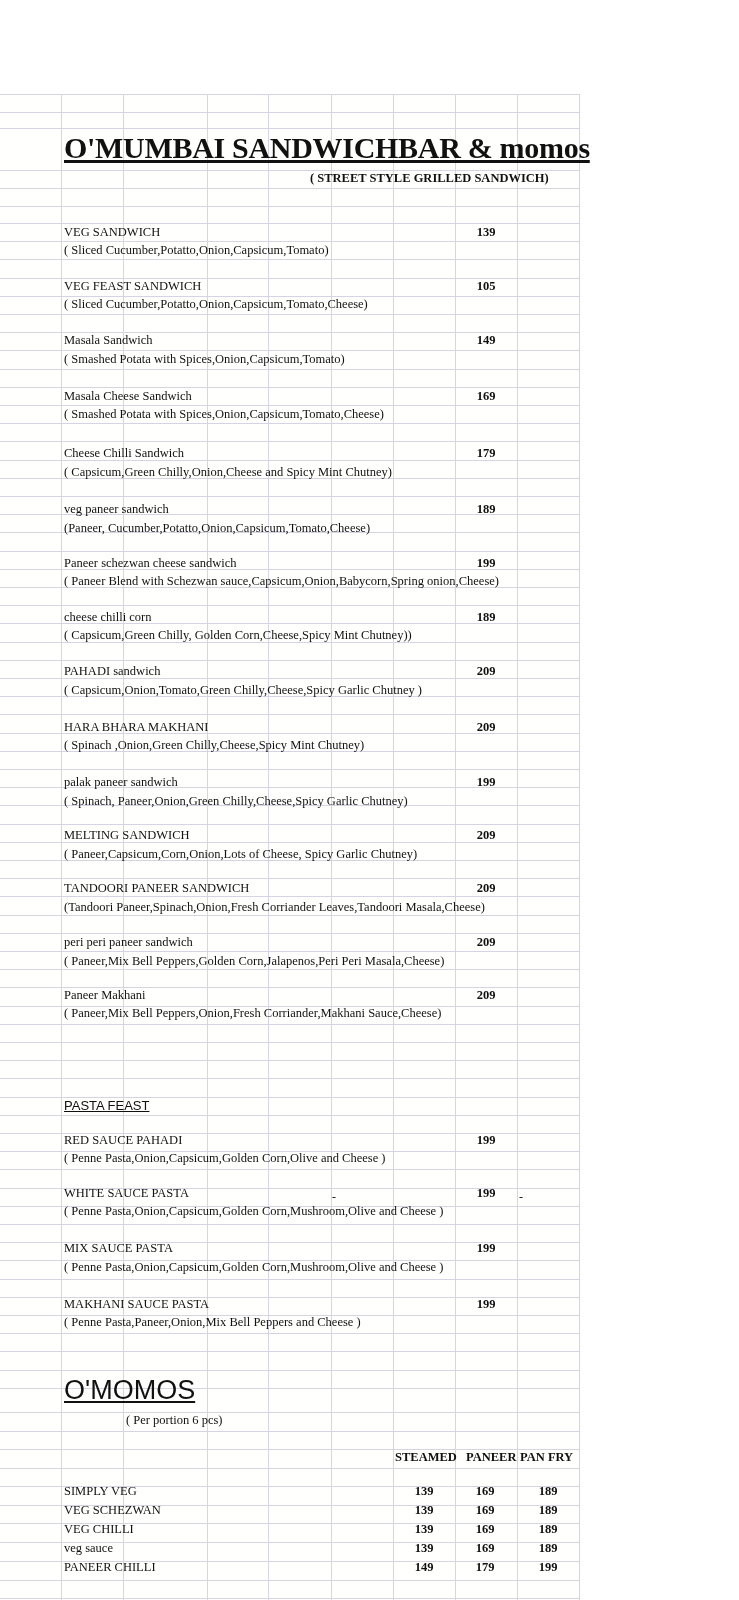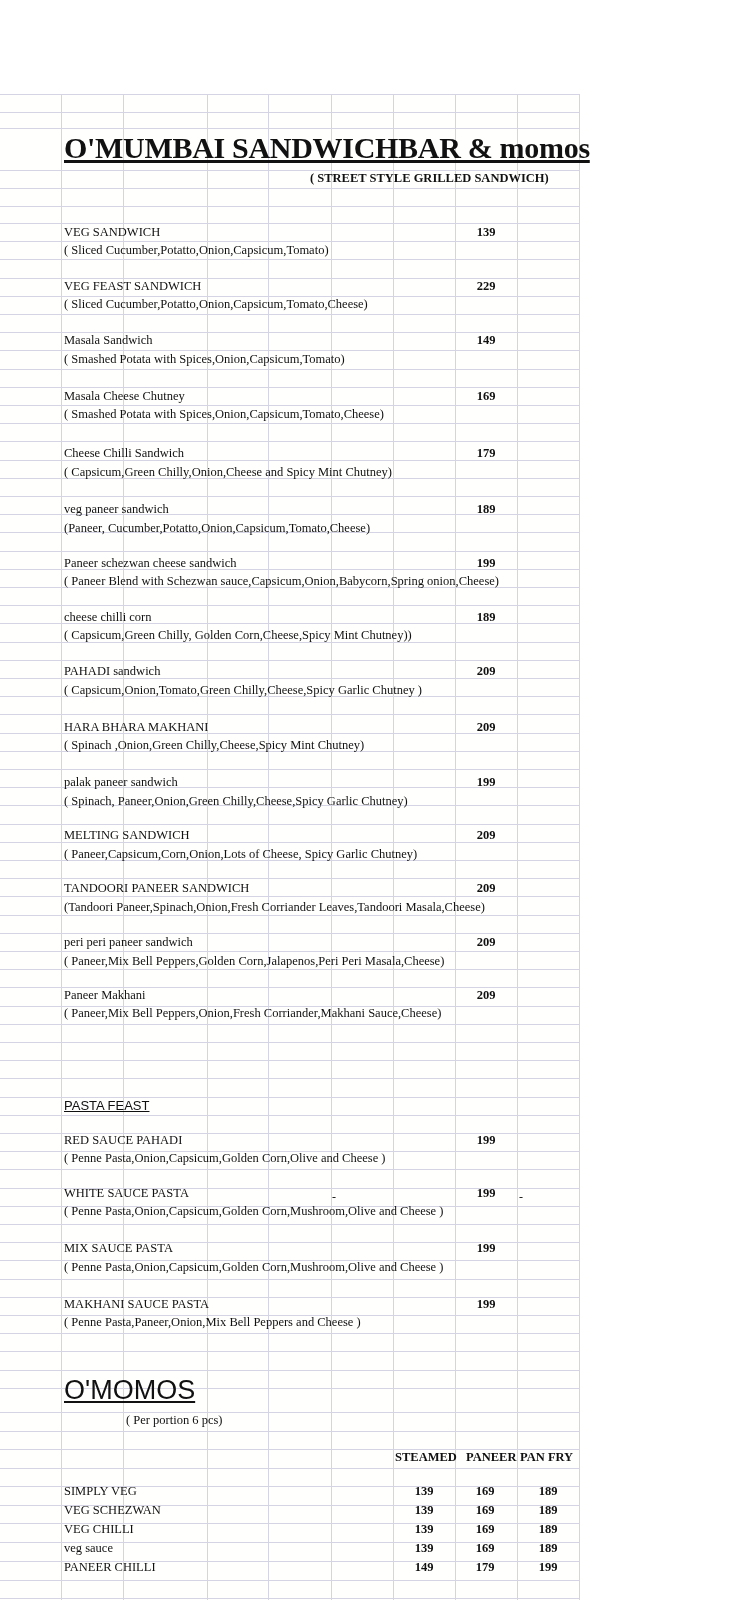--- a/index.html
+++ b/index.html
@@ -127,30 +127,30 @@
 
 <div id="sandwich-list">
 
   <div>
     <div class="cell name" style="top:224px">VEG SANDWICH</div>
     <div class="cell price" style="top:224px">139</div>
     <div class="cell desc" style="top:242px">( Sliced Cucumber,Potatto,Onion,Capsicum,Tomato)</div>
   </div>
   <div>
     <div class="cell name" style="top:278px">VEG FEAST SANDWICH</div>
-    <div class="cell price" style="top:278px">229</div>
+    <div class="cell price" style="top:278px">105</div>
     <div class="cell desc" style="top:296px">( Sliced Cucumber,Potatto,Onion,Capsicum,Tomato,Cheese)</div>
   </div>
   <div>
     <div class="cell name" style="top:332px">Masala Sandwich</div>
     <div class="cell price" style="top:332px">149</div>
     <div class="cell desc" style="top:351px">( Smashed Potata with Spices,Onion,Capsicum,Tomato)</div>
   </div>
   <div>
-    <div class="cell name" style="top:388px">Masala Cheese Chutney</div>
+    <div class="cell name" style="top:388px">Masala Cheese Sandwich</div>
     <div class="cell price" style="top:388px">169</div>
     <div class="cell desc" style="top:406px">( Smashed Potata with Spices,Onion,Capsicum,Tomato,Cheese)</div>
   </div>
   <div>
     <div class="cell name" style="top:445px">Cheese Chilli Sandwich</div>
     <div class="cell price" style="top:445px">179</div>
     <div class="cell desc" style="top:464px">( Capsicum,Green Chilly,Onion,Cheese and Spicy Mint Chutney)</div>
   </div>
   <div>
     <div class="cell name" style="top:501px">veg paneer sandwich</div>

